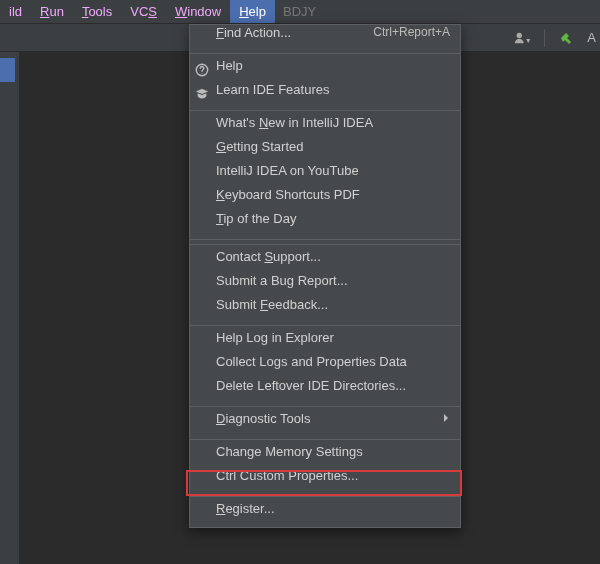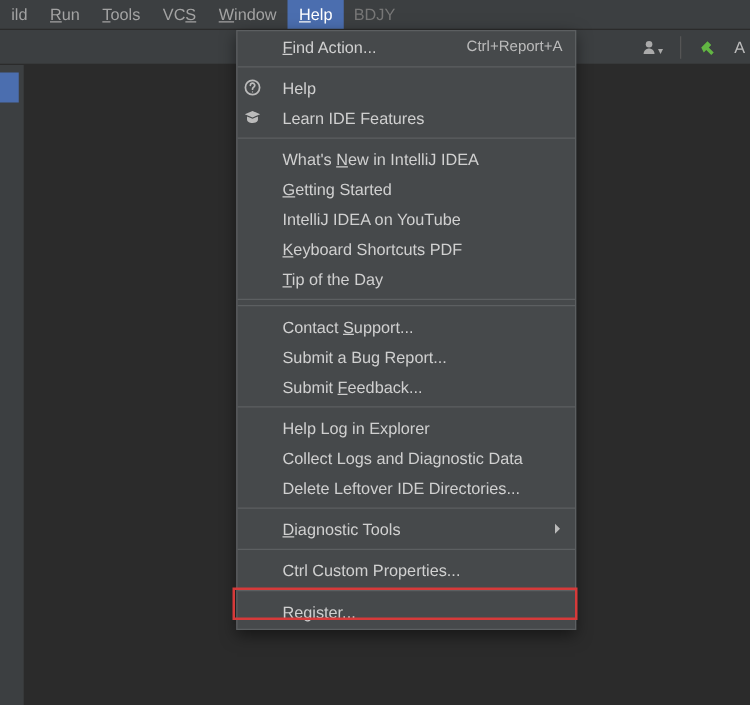--- a/index.html
+++ b/index.html
@@ -15,21 +15,21 @@
   .menubar {
     height: 24px;
     background: #3c3f41;
     border-bottom: 1px solid #2b2b2b;
     display: flex;
     align-items: stretch;
     padding-left: 0;
   }
   .menubar-item {
     padding: 4px 9px;
-    color: #a3a3a3;
+    color: #f0abfc;
     cursor: pointer;
   }
   .menubar-item.open {
     background: #4b6eaf;
     color: #ffffff;
   }
   .menubar-item .mn { text-decoration: underline; }
   .menubar-project {
     padding: 4px 8px;
     color: #777;
@@ -70,23 +70,23 @@
     position: absolute;
     left: 189px; top: 24px;
     width: 272px;
     background: #46494b;
     border: 1px solid #5c5f61;
     box-shadow: 0 4px 12px rgba(0,0,0,0.5);
     padding-bottom: 2px;
   }
   .dd-item {
     display: flex;
-    align-items: center;
+    align-items: flex-start;
     height: 24px;
-    padding-left: 36px;
+    padding-left: 26px;
     padding-right: 10px;
     color: #d0d0d0;
     position: relative;
     cursor: pointer;
     gap: 40px;
   }
   .dd-item .mn { text-decoration: underline; }
   .dd-item .shortcut {
     margin-left: auto;
     color: #bbbbbb;
@@ -199,34 +199,37 @@
       <span>Submit a Bug Report...</span>
     </div>
     <div class="dd-item">
       <span>Submit <span class="mn">F</span>eedback...</span>
     </div>
     <div class="dd-sep"></div>
     <div class="dd-item">
       <span>Help Log in Explorer</span>
     </div>
     <div class="dd-item">
-      <span>Collect Logs and Diagnostic Data</span>
+      <span>Collect Logs and Properties Data</span>
     </div>
     <div class="dd-item">
       <span>Delete Leftover IDE Directories...</span>
     </div>
     <div class="dd-sep"></div>
     <div class="dd-item">
       <span><span class="mn">D</span>iagnostic Tools</span>
       <span class="subarrow"><svg width="8" height="10" viewBox="0 0 8 10">
           <path d="M2 1l4 4-4 4z" fill="currentColor"></path>
         </svg></span>
     </div>
     <div class="dd-sep"></div>
     <div class="dd-item">
+      <span>Change Memory Settings</span>
+    </div>
+    <div class="dd-item">
       <span>Ctrl Custom Properties...</span>
     </div>
     <div class="dd-sep"></div>
     <div class="dd-item">
       <span><span class="mn">R</span>egister...</span>
     </div>
   </div>
 
 <div class="highlight-box" style="left: 186px; top: 470px; width: 276px; height: 26px;"></div>
 

